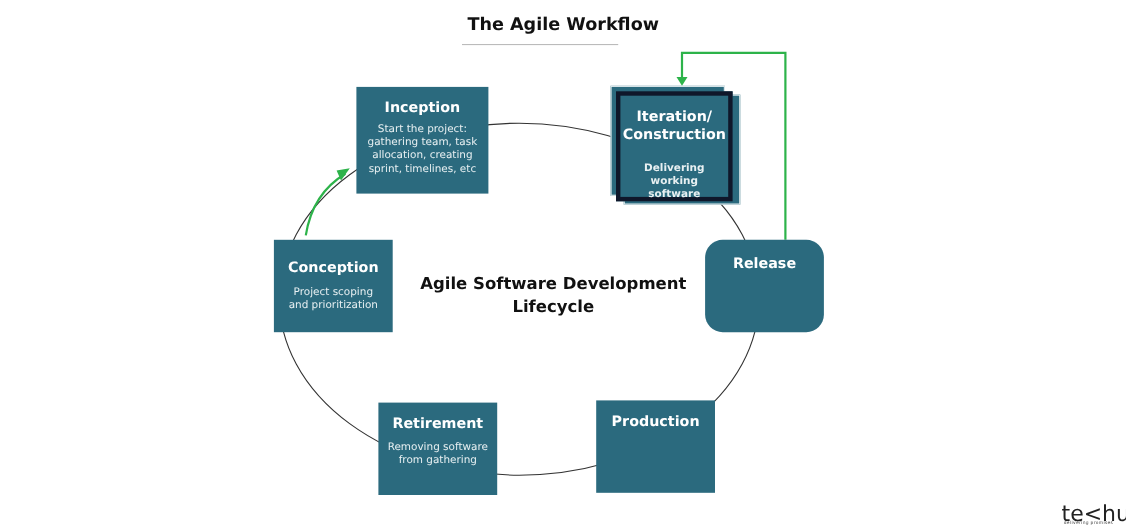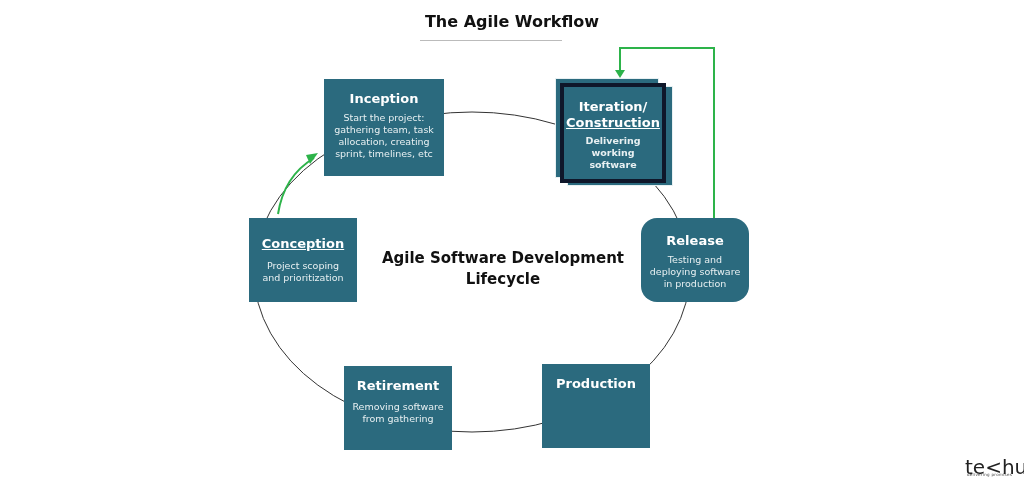--- a/index.html
+++ b/index.html
@@ -34,40 +34,39 @@
 
 <div class="box" style="left:324px;top:79px;width:120px;height:97px;padding-top:12px;">
   <div class="bt" style="margin-bottom:5px;">Inception</div>
   <div class="bd" style="padding:0 4px;">Start the project: gathering team, task allocation, creating sprint, timelines, etc</div>
 </div>
 
 <div class="stack" style="left:555px;top:78px;width:104px;height:100px;"></div>
 <div class="stack" style="left:567px;top:86px;width:106px;height:100px;"></div>
 <div class="box" style="left:560px;top:83px;width:106px;height:100px;border:4px solid #0f172a;padding-top:12px;">
   <div class="bt">Iteration/</div>
-  <div class="bt" style="margin-bottom:4px;text-decoration:underline;">Construction</div>
+  <div class="bt" style="margin-bottom:16px;">Construction</div>
   <div class="bd" style="padding:0 6px;font-weight:bold;">Delivering working software</div>
 </div>
 
 <div class="box" style="left:641px;top:218px;width:108px;height:84px;padding-top:15px;border-radius:16px;">
   <div class="bt" style="margin-bottom:5px;">Release</div>
-  <div class="bd" style="padding:0 6px;">Testing and deploying software in production</div>
 </div>
 
 <div class="box" style="left:542px;top:364px;width:108px;height:84px;padding-top:12px;">
   <div class="bt" style="margin-bottom:5px;">Production</div>
 </div>
 
 <div class="box" style="left:344px;top:366px;width:108px;height:84px;padding-top:12px;">
   <div class="bt" style="margin-bottom:7px;">Retirement</div>
   <div class="bd" style="padding:0 6px;">Removing software from gathering</div>
 </div>
 
 <div class="box" style="left:249px;top:218px;width:108px;height:84px;padding-top:18px;">
-  <div class="bt" style="margin-bottom:8px;text-decoration:underline;">Conception</div>
+  <div class="bt" style="margin-bottom:8px;">Conception</div>
   <div class="bd" style="padding:0 8px;">Project scoping and prioritization</div>
 </div>
 
 <div class="center">
   <div>Agile Software Development</div>
   <div>Lifecycle</div>
 </div>
 
 <div class="logo">te&lt;huz</div>
 <div class="logo-tag">delivering promises</div>

